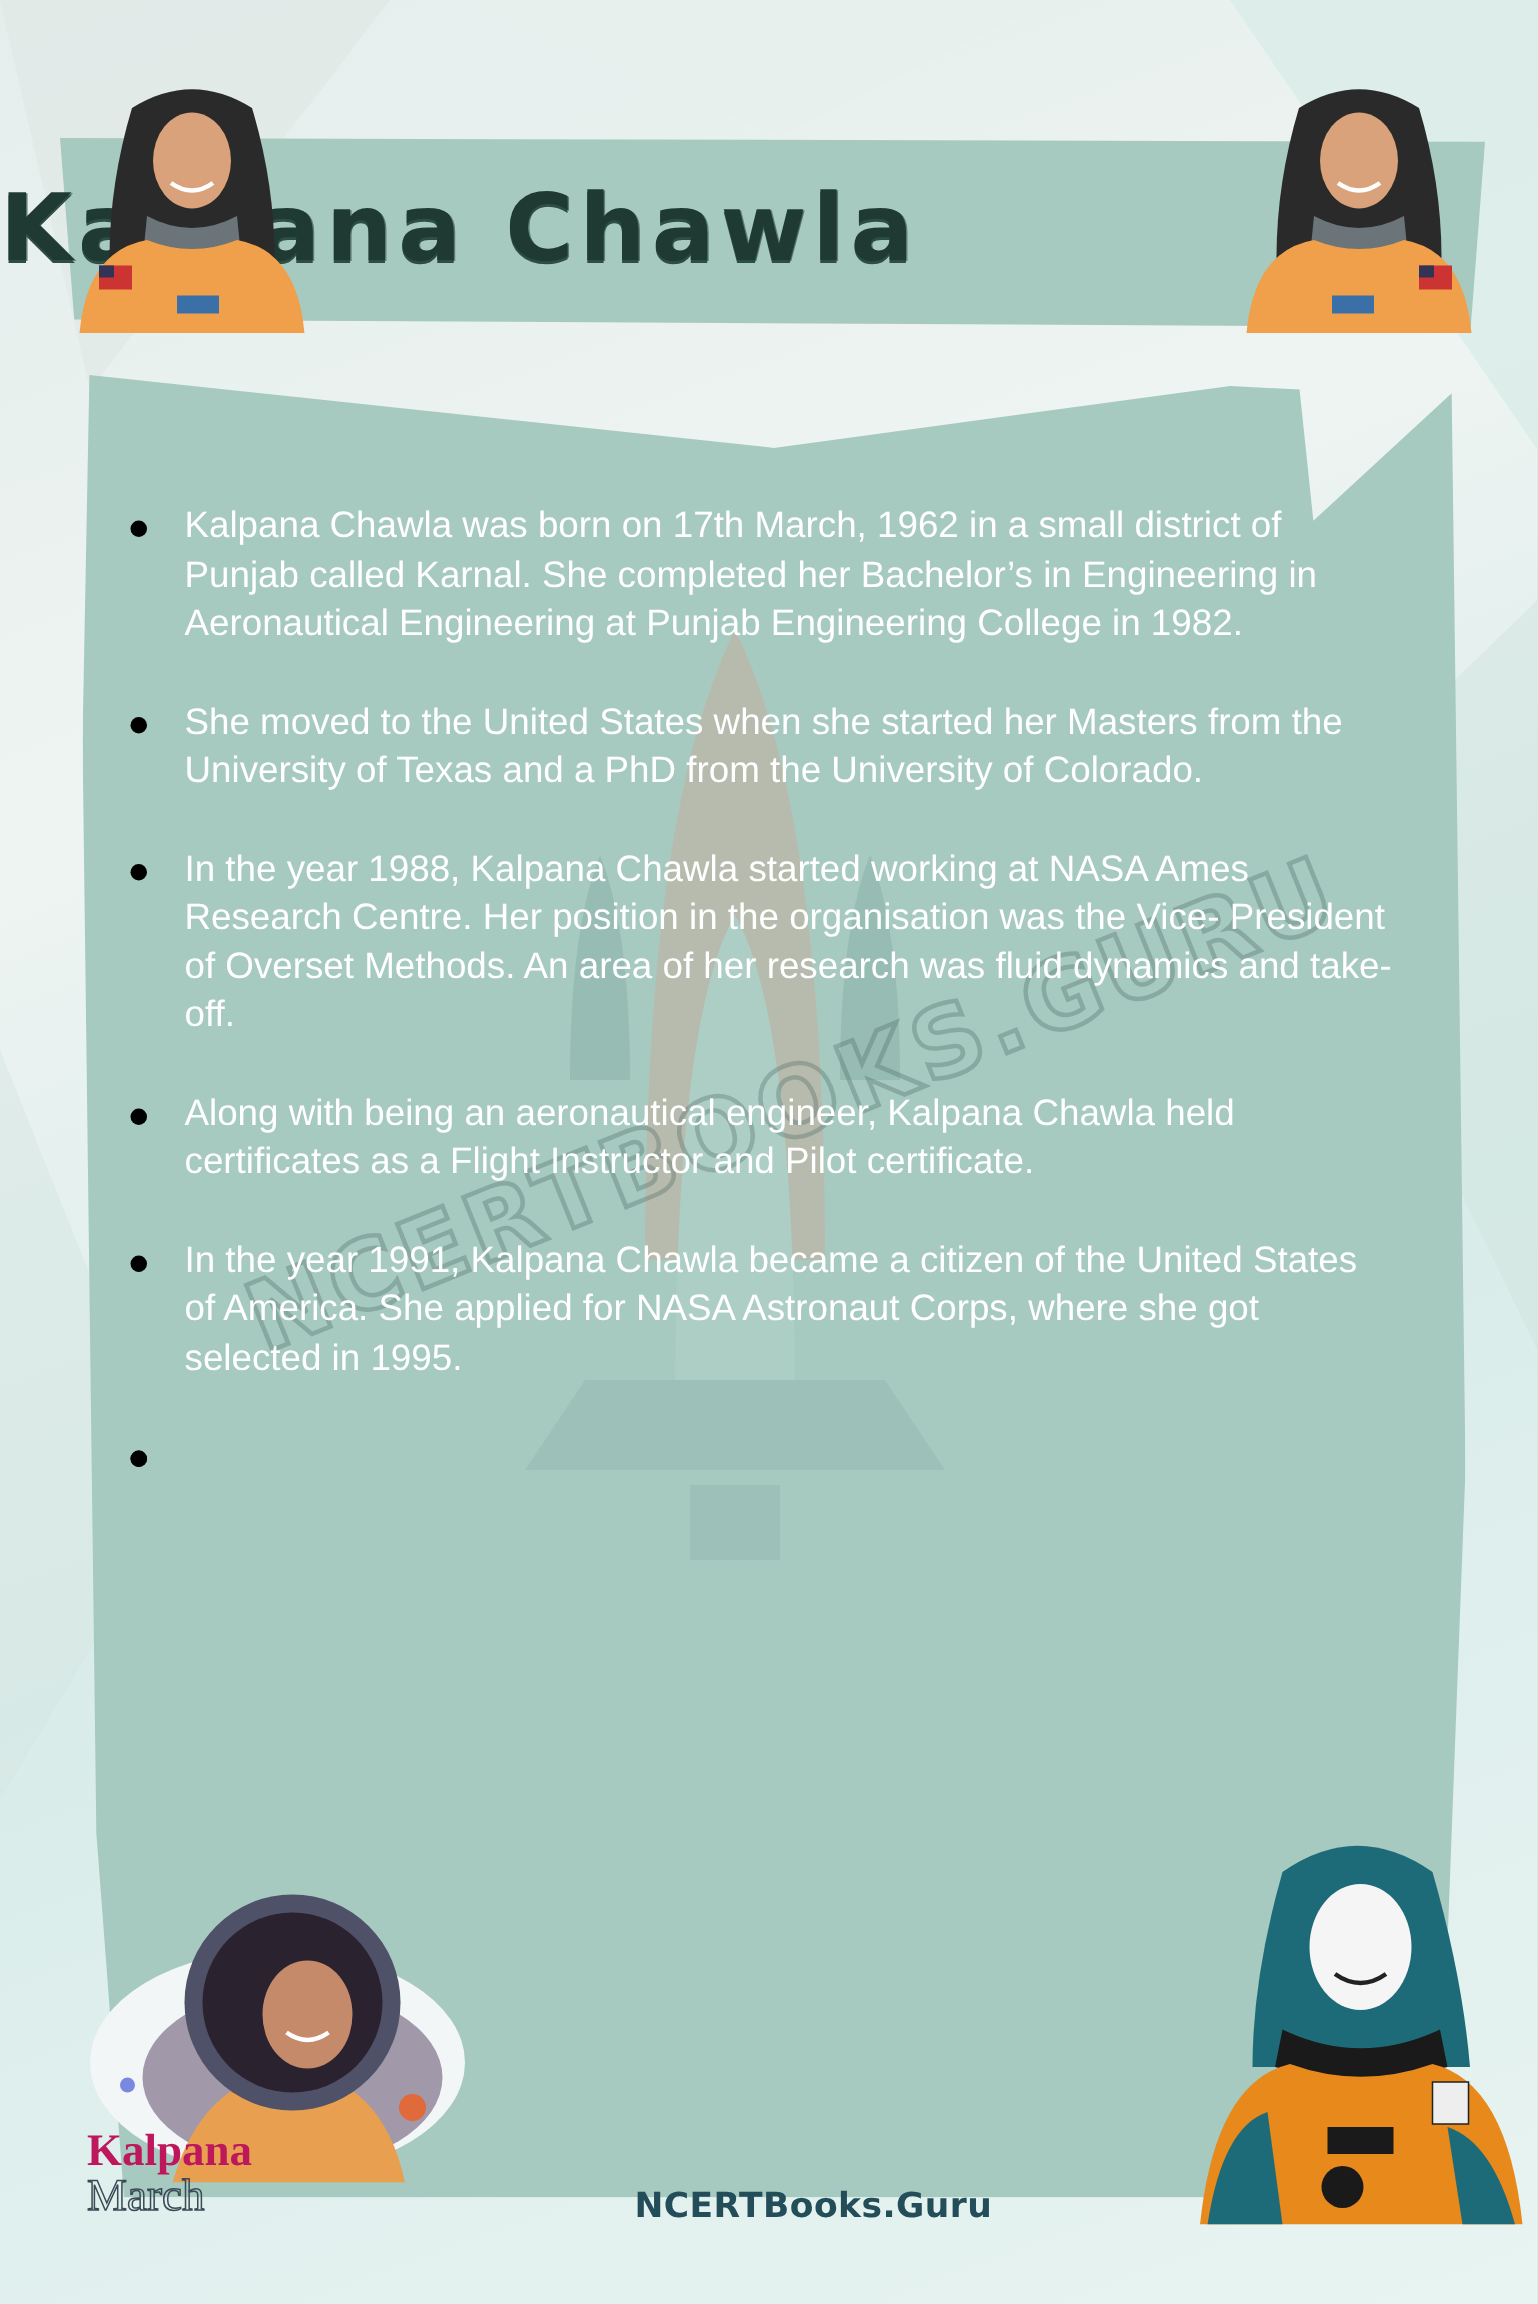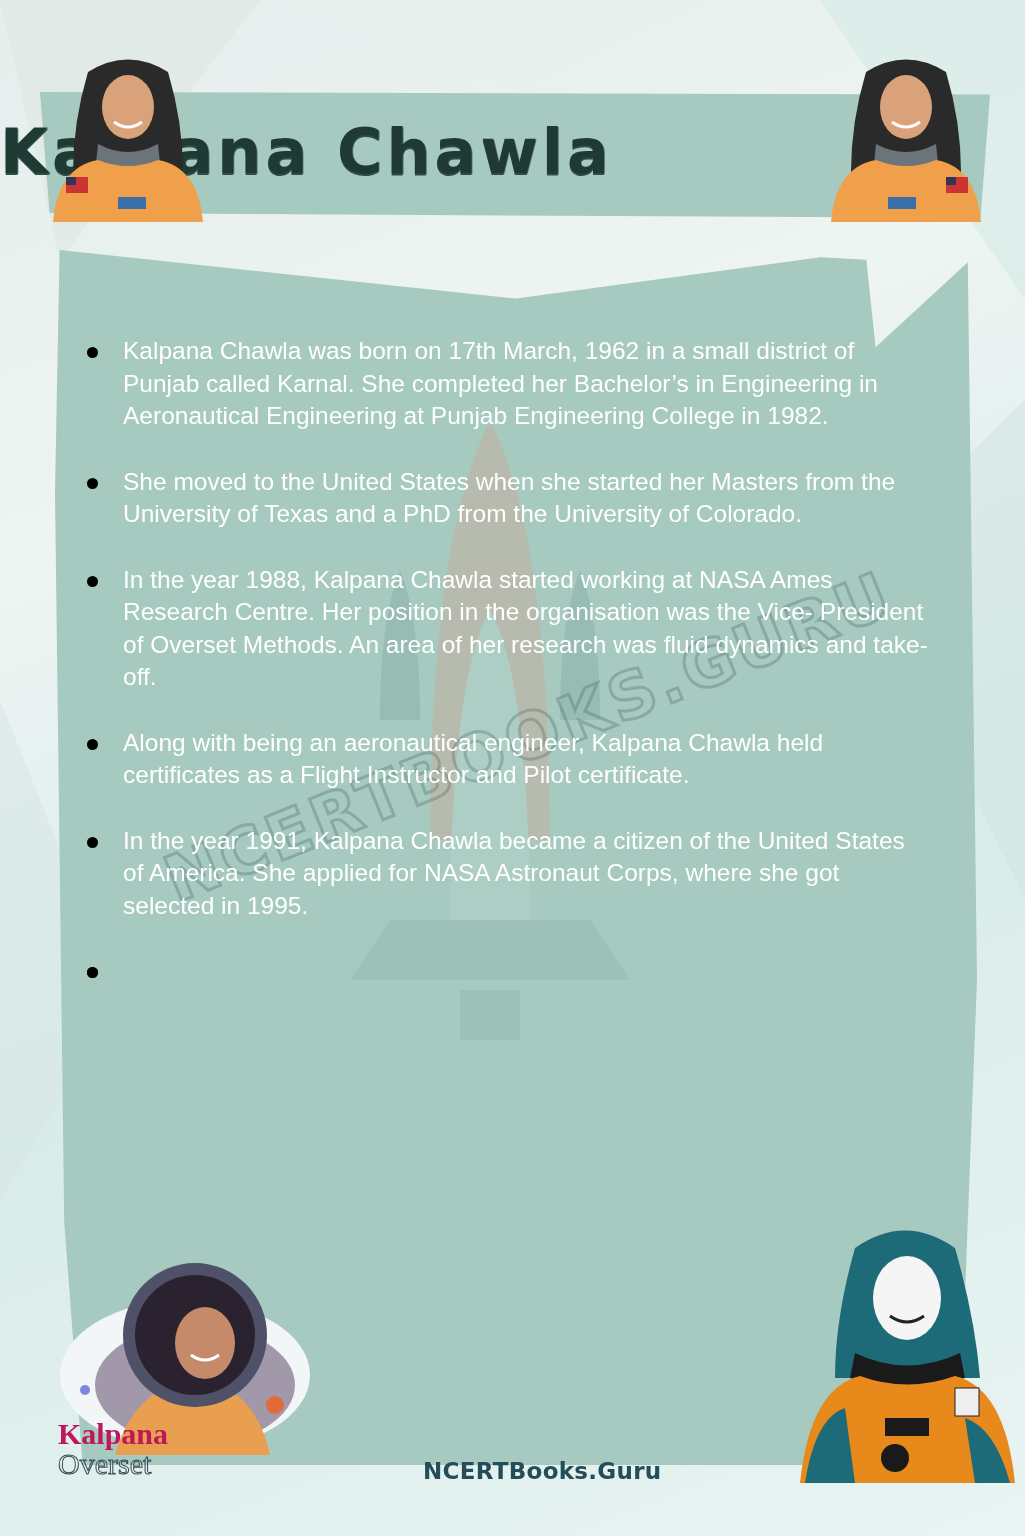--- a/index.html
+++ b/index.html
@@ -106,21 +106,21 @@
   <ellipse cx="140" cy="130" rx="100" ry="60" fill="#6a5a78" opacity="0.6"></ellipse>
   <path d="M60 200 Q80 130 140 125 Q200 130 215 200Z" fill="#e8a050"></path>
   <circle cx="140" cy="80" r="72" fill="#4e5168"></circle>
   <circle cx="140" cy="80" r="60" fill="#2b2230"></circle>
   <ellipse cx="150" cy="88" rx="30" ry="36" fill="#c48a6a"></ellipse>
   <path d="M136 100 Q150 110 164 100" stroke="#fff" stroke-width="3" fill="none"></path>
   <circle cx="220" cy="150" r="9" fill="#e06a3a"></circle>
   <circle cx="30" cy="135" r="5" fill="#7a88e0"></circle>
 </svg>
 <div class="logo-kalpana">Kalpana</div>
-<div class="logo-chawla">Overset</div>
+<div class="logo-chawla">March</div>
 
 <svg class="portrait" style="left:795px;top:1218px" width="225" height="265" viewBox="0 0 225 265">
   <path d="M60 30 Q110 -5 160 30 Q180 100 185 160 L40 160 Q40 100 60 30Z" fill="#1d6b78"></path>
   <ellipse cx="112" cy="80" rx="34" ry="42" fill="#f5f5f5"></ellipse>
   <path d="M95 98 Q112 110 129 98" stroke="#222" stroke-width="3" fill="none"></path>
   <path d="M60 135 Q112 160 165 135 L170 160 Q112 175 55 160Z" fill="#1a1a1a"></path>
   <path d="M5 265 Q15 170 65 158 Q112 175 160 158 Q210 170 220 265Z" fill="#e8891c"></path>
   <path d="M10 265 Q20 200 50 190 L60 265Z" fill="#1d6b78"></path>
   <path d="M170 200 Q200 210 215 265 L180 265Z" fill="#1d6b78"></path>
   <rect x="160" y="170" width="24" height="28" fill="#eee" stroke="#222"></rect>

